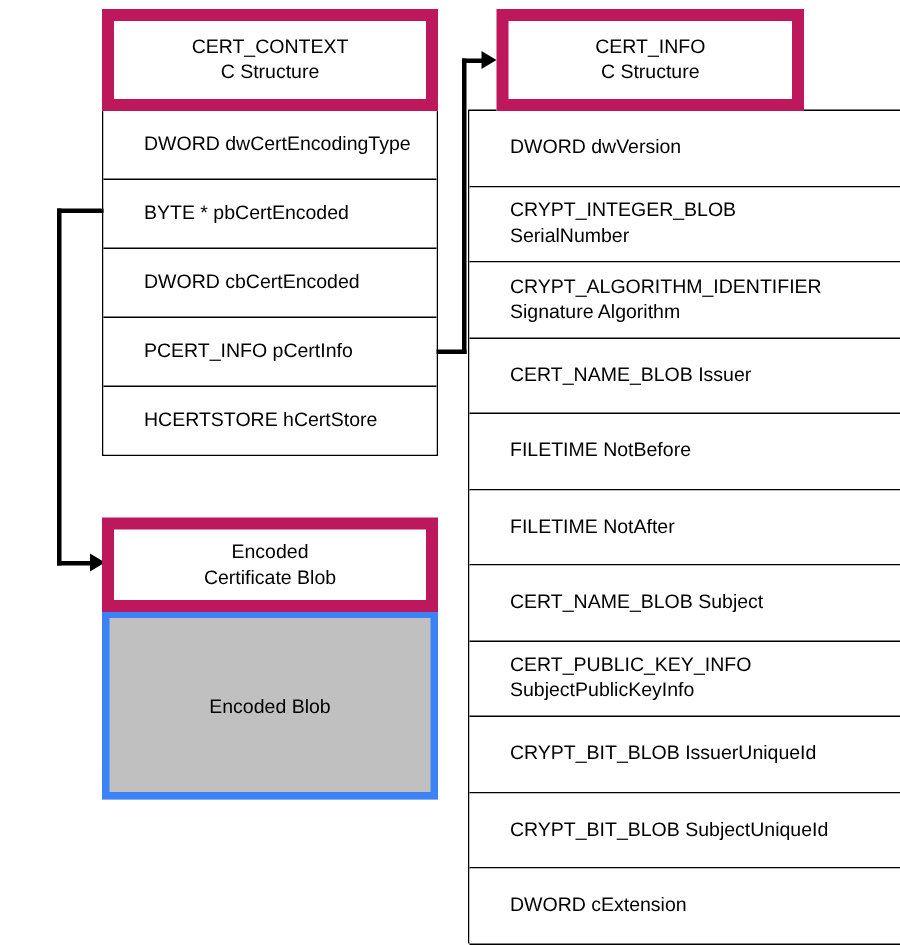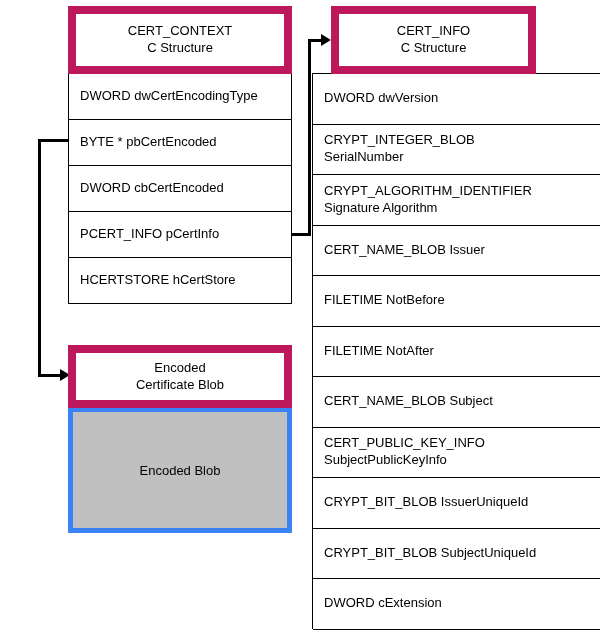--- a/index.html
+++ b/index.html
@@ -44,21 +44,21 @@
     display: flex;
     flex-direction: column;
     justify-content: center;
     padding-left: 11px;
     padding-right: 4px;
     font-size: 13px;
     line-height: 1.3;
     background: #ffffff;
   }
   .field-row:last-child { border-bottom: none; }
-  .field-row .ln { display: block; white-space: nowrap; }
+  .field-row .ln { display: block; white-space: nowrap; margin-left: 16px; }
 
   
   #cert-context-header {
     left: 68px; top: 6px; width: 224px; height: 68px;
   }
   #cert-context-fields {
     left: 68px; top: 73px; width: 224px; height: 231px;
   }
   #cert-context-fields .field-row { height: 46px; }
   #cert-context-fields .field-row:last-child { height: 45px; }

